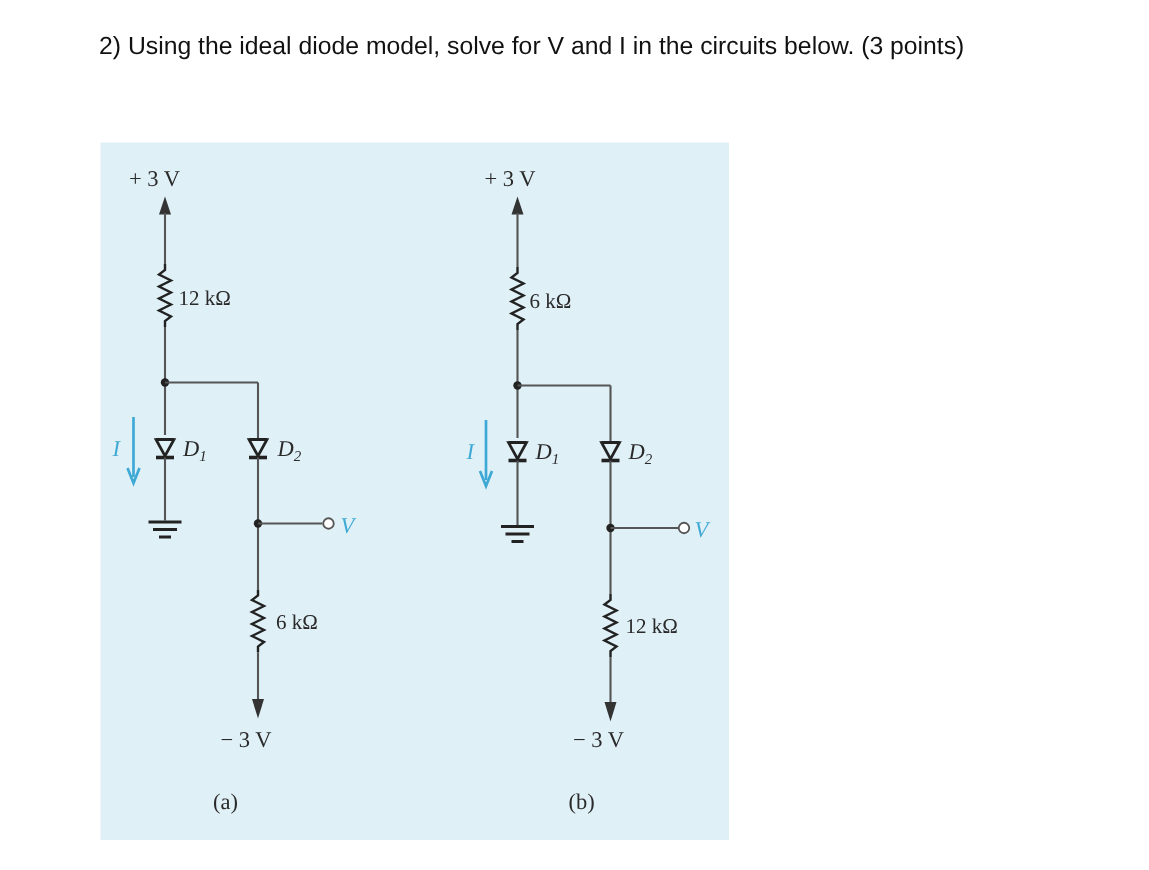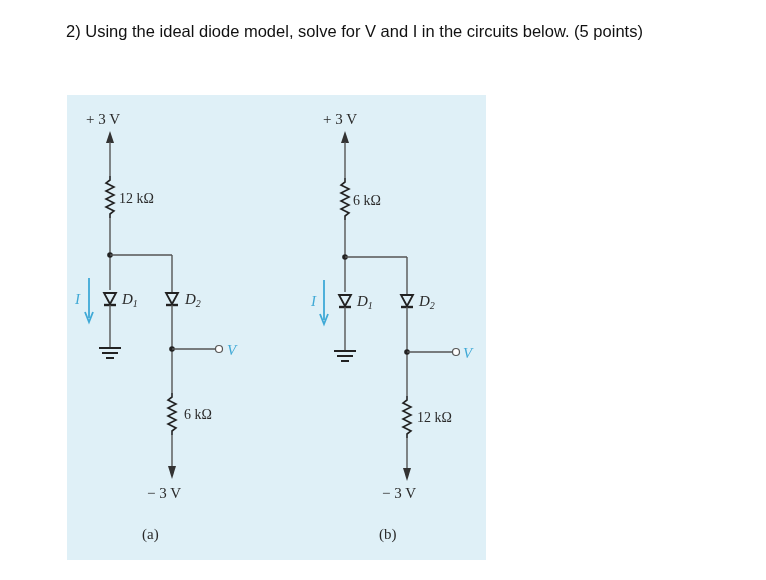--- a/index.html
+++ b/index.html
@@ -13,21 +13,21 @@
     position: absolute; left: 67px; top: 95px; width: 419px; height: 465px;
     background: #dff0f7;
   }
   svg { position: absolute; left: 0; top: 0; }
   .lbl { font-family: "Liberation Serif", serif; fill: #2a2a2a; }
   .lbl-blue { font-family: "Liberation Serif", serif; fill: #3fa9d6; font-style: italic; }
 </style>
 </head>
 <body>
 
-<div class="question">2) Using the ideal diode model, solve for V and I in the circuits below. (5 points)</div>
+<div class="question">2) Using the ideal diode model, solve for V and I in the circuits below. (3 points)</div>
 
 <div class="panel"></div>
 
 <svg width="766" height="580" viewBox="0 0 766 580">
   <defs>
     <marker id="arrUp" markerWidth="8" markerHeight="10" refX="4" refY="1" orient="auto">
       <path d="M0,10 L4,0 L8,10 Z" fill="#333"></path>
     </marker>
   </defs>
 

